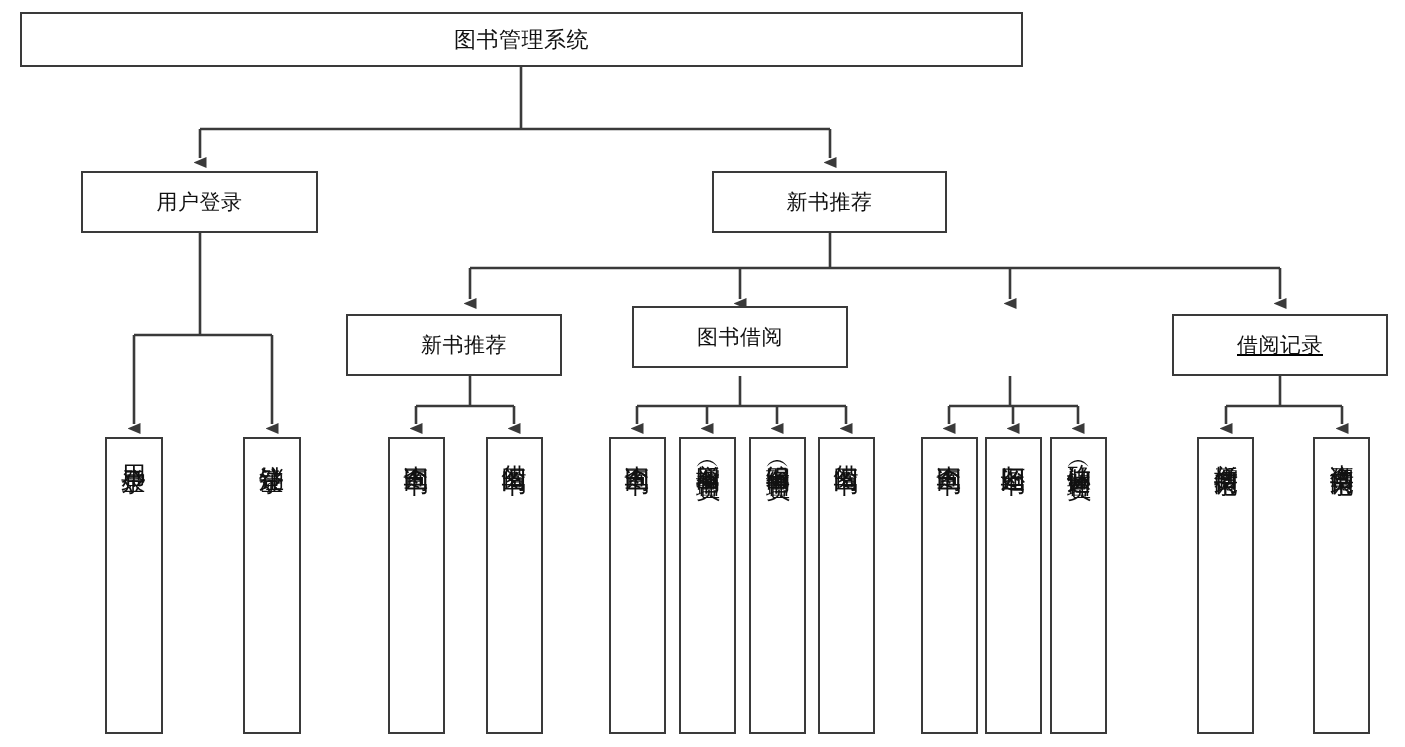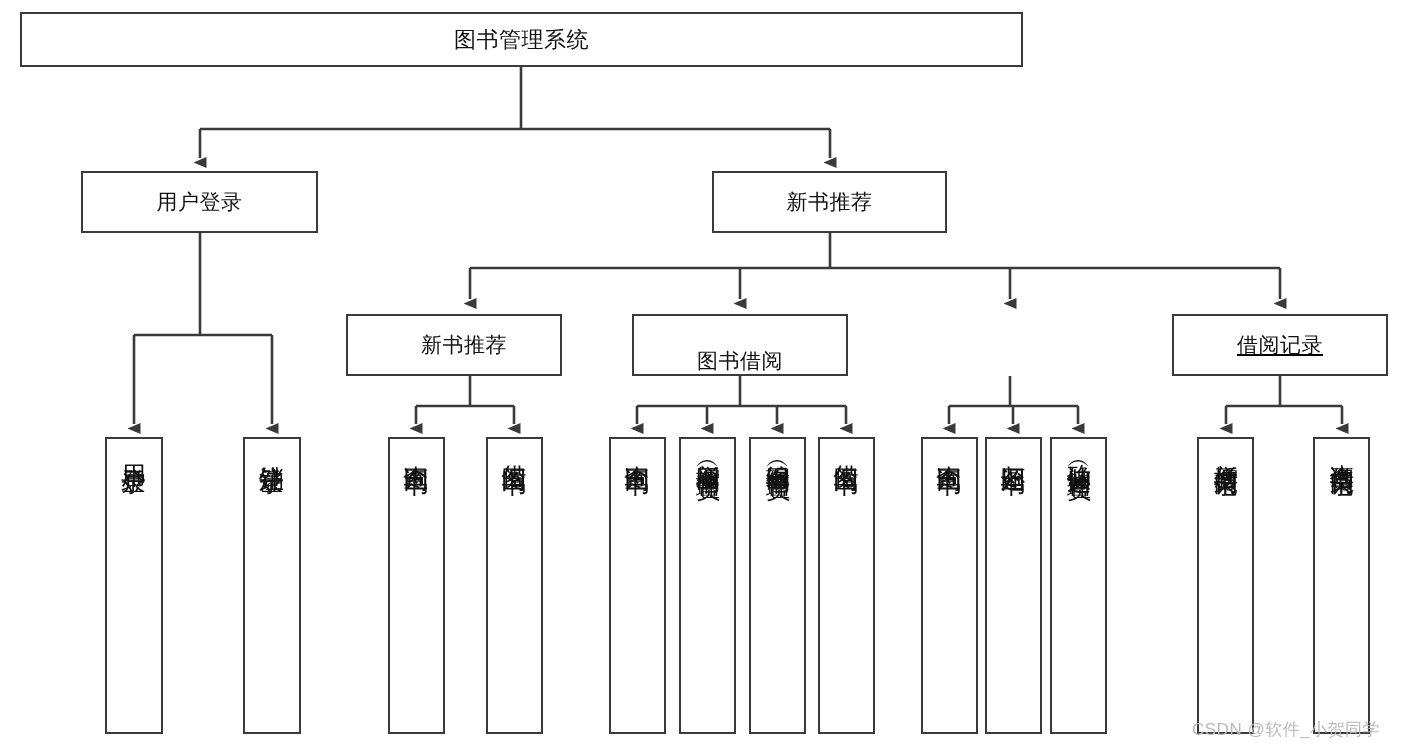--- a/index.html
+++ b/index.html
@@ -136,21 +136,21 @@
   </div>
 
   <div class="node horiz" style="left:712px; top:171px; width:235px; height:62px;">
     <span class="label">新书推荐</span>
   </div>
 
   <div class="node horiz" style="left:346px; top:314px; width:216px; height:62px;padding-left:20px;">
     <span class="label">新书推荐</span>
   </div>
 
-  <div class="node horiz" style="left:632px; top:314px; width:216px; height:62px;align-items:flex-end;">
+  <div class="node horiz" style="left:632px; top:306px; width:216px; height:62px;">
     <span class="label">图书借阅</span>
   </div>
 
 
   <div class="node horiz" style="left:1172px; top:314px; width:216px; height:62px;text-decoration:underline;">
     <span class="label">借阅记录</span>
   </div>
 
   <div class="node vert" style="left:105px; top:437px; width:58px; height:297px;">
     <span class="label">用户登录</span>
@@ -197,15 +197,14 @@
   </div>
 
   <div class="node vert tall" style="left:1197px; top:437px; width:57px; height:297px;">
     <span class="label">新增借阅记录</span>
   </div>
 
   <div class="node vert tall" style="left:1313px; top:437px; width:57px; height:297px;">
     <span class="label">查询借阅记录</span>
   </div>
 
-  <div class="watermark" style="left:1192px; top:718px;">CSDN @软件_小贺同学</div>
 
 </div>
 
 </body></html>

